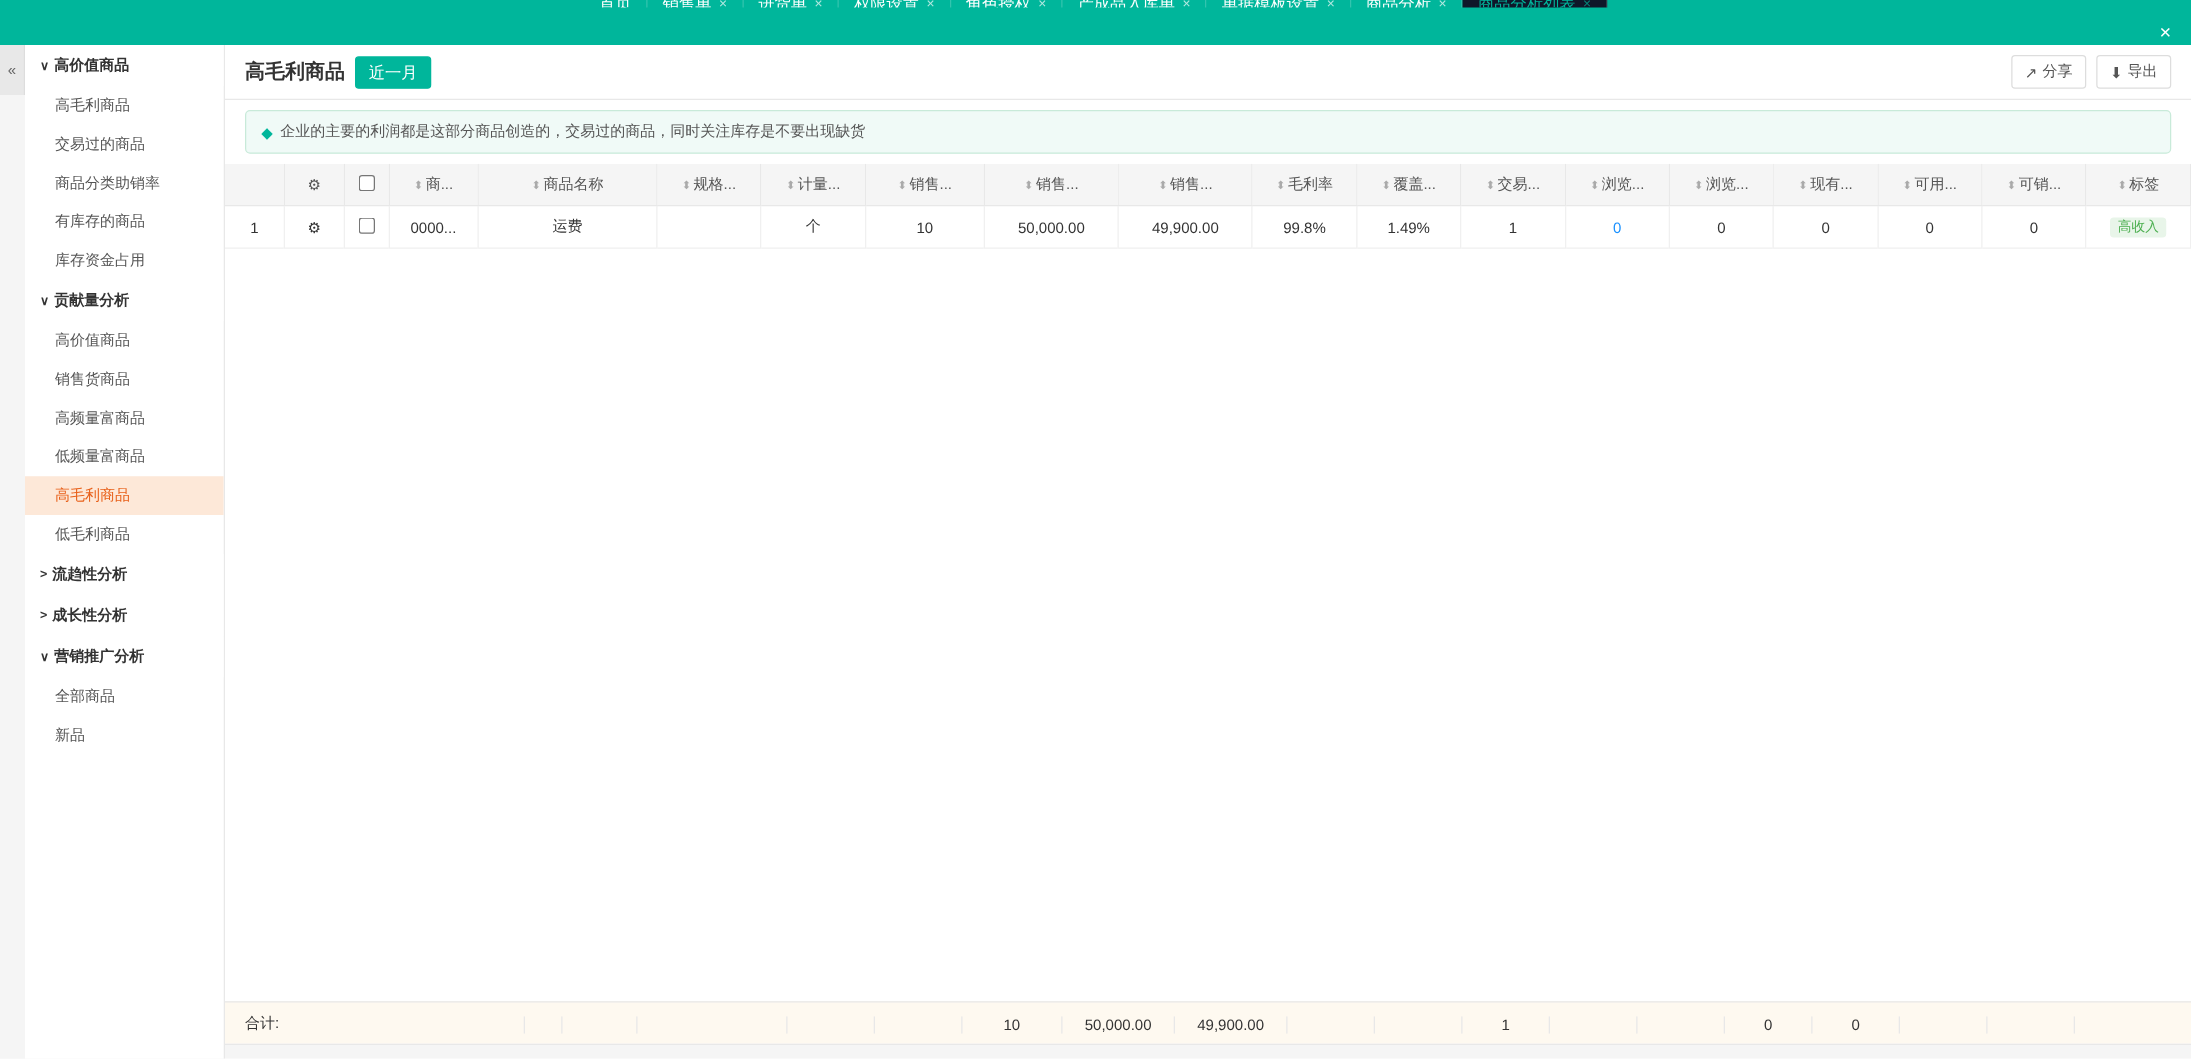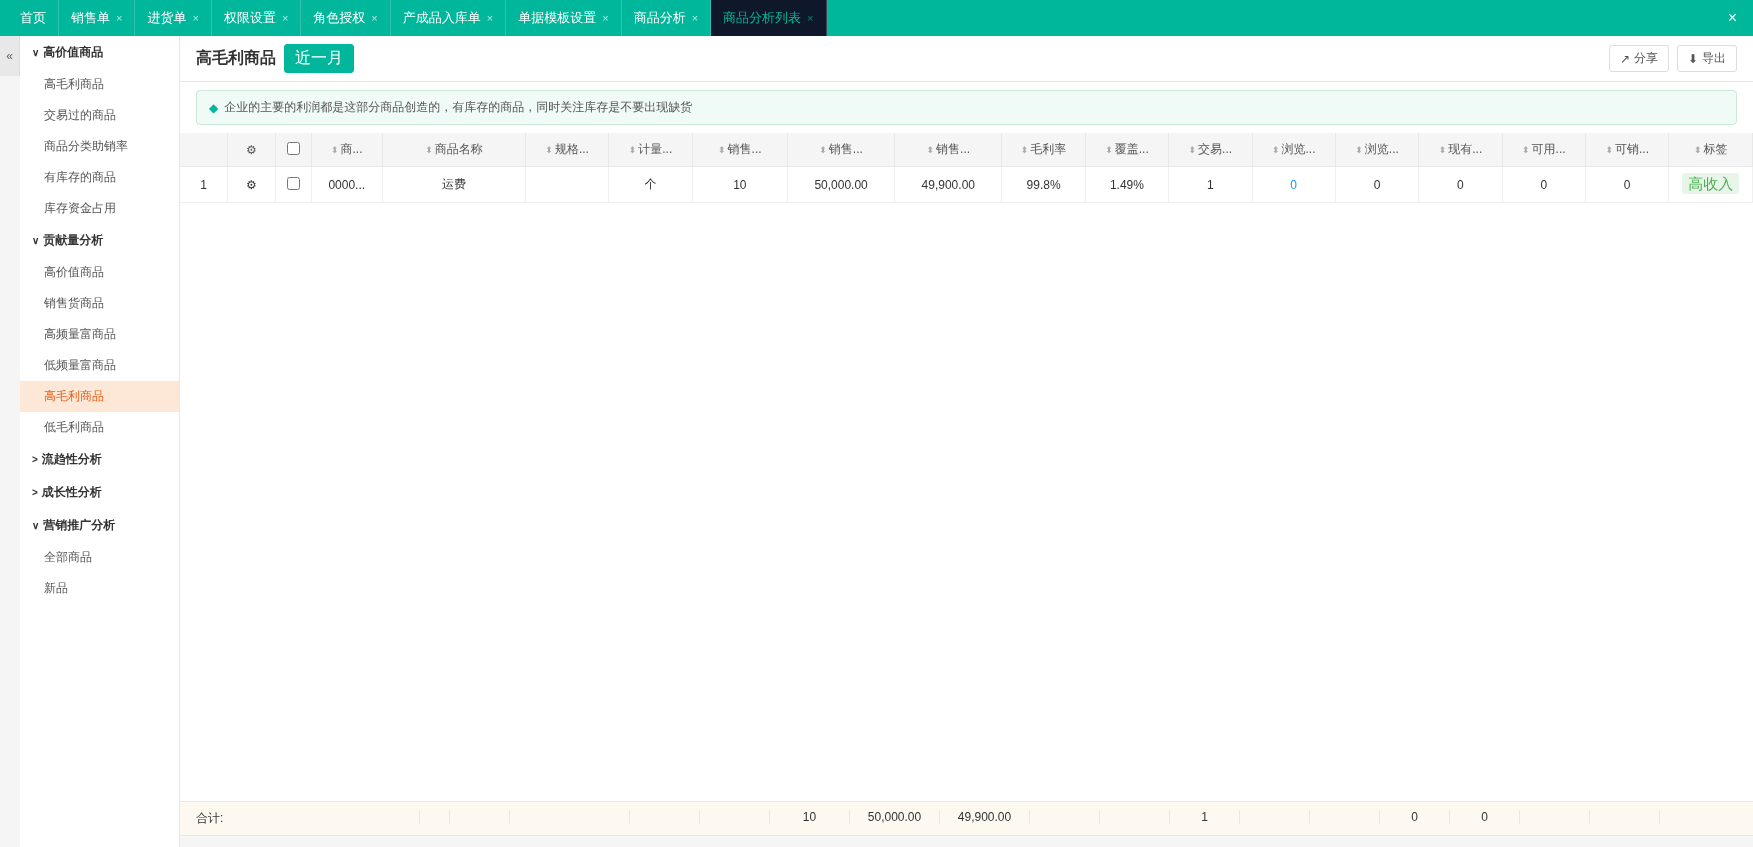--- a/index.html
+++ b/index.html
@@ -1,21 +1,21 @@
 <!DOCTYPE html>
 <html><head>
   <meta charset="utf-8">
   <style>
     * { margin: 0; padding: 0; box-sizing: border-box; }
     body { font-family: 'Microsoft YaHei', Arial, sans-serif; font-size: 12px; background: #f5f5f5; overflow: hidden; width: 1753px; height: 847px; }
 
     
     .top-nav {
       display: flex; align-items: center; background: #00b69b; height: 36px;
-      padding: 0 8px; gap: 12px; flex-shrink: 0;
+      padding: 0 8px; gap: 12px; flex-shrink: 0; flex-direction: column;
     }
     .nav-tab {
       display: flex; align-items: center; padding: 0 12px; height: 36px;
       color: #fff; cursor: pointer; font-size: 13px; white-space: nowrap;
       border-right: 1px solid rgba(255,255,255,0.2);
     }
     .nav-tab.active { background: #0f172a; color: #00b69b; }
     .nav-tab .close-icon { margin-left: 6px; font-size: 11px; opacity: 0.7; }
     .top-nav-close { margin-left: auto; color: #fff; cursor: pointer; padding: 0 8px; font-size: 16px; }
 
@@ -51,21 +51,21 @@
     }
 
     
     .content-header {
       display: flex; align-items: center; padding: 8px 16px; border-bottom: 1px solid #e8e8e8;
       gap: 8px; flex-shrink: 0;
     }
     .content-title { font-size: 16px; font-weight: bold; color: #333; }
     .filter-btn {
       padding: 3px 10px; border: 1px solid #00b69b; border-radius: 3px;
-      color: #00b69b; background: #fff; cursor: pointer; font-size: 16px;
+      color: #00b69b; background: #fff; cursor: pointer; font-size: 13px;
     }
     .filter-btn.active { background: #00b69b; color: #fff; }
     .search-box {
       display: flex; align-items: center; border: 1px solid #ddd; border-radius: 3px;
       padding: 3px 8px; gap: 4px; flex: 1; max-width: 300px;
     }
     .search-box input {
       border: none; outline: none; font-size: 12px; width: 100%; color: #999;
     }
     .header-actions { margin-left: auto; display: flex; gap: 8px; }
@@ -95,27 +95,27 @@
       border-right: 1px solid #e8e8e8; color: #555; font-weight: normal;
       white-space: nowrap; position: sticky; top: 0; z-index: 10; background: #f5f5f5;
     }
     thead th .col-header { display: flex; align-items: center; justify-content: center; gap: 2px; }
     tbody tr { border-bottom: 1px solid #f0f0f0; }
     tbody td {
       padding: 8px 6px; text-align: center; border-right: 1px solid #f0f0f0;
       color: #333; white-space: nowrap;
     }
     .tag-high-income {
-      background: #e8f5e9; color: #4caf50; padding: 2px 6px; border-radius: 3px; font-size: 15px;
+      background: #e8f5e9; color: #4caf50; padding: 2px 6px; border-radius: 3px; font-size: 11px;
     }
     td.text-link { color: #1890ff; cursor: pointer; }
 
     
     .footer-bar {
-      display: flex; align-items: flex-start; border-top: 1px solid #e8e8e8;
+      display: flex; align-items: flex-end; border-top: 1px solid #e8e8e8;
       padding: 8px 0; background: #fef9f0; flex-shrink: 0;
     }
     .footer-bar .footer-label {
       padding: 0 16px; font-size: 12px; color: #333; width: 200px; flex-shrink: 0;
     }
     .footer-cells {
       display: flex; flex: 1; overflow: hidden;
     }
     .footer-cell {
       padding: 0 6px; text-align: center; font-size: 12px; color: #333;
@@ -210,21 +210,21 @@
           </button>
           <button class="action-btn">
             <span>⬇</span>
             <span>导出</span>
           </button>
         </div>
       </div>
 
       <div class="info-banner">
         <span style="color:#00b69b;">◆</span>
-        <span>企业的主要的利润都是这部分商品创造的，有库存的商品，同时关注库存是不要出现缺货</span>
+        <span>企业的主要的利润都是这部分商品创造的，交易过的商品，同时关注库存是不要出现缺货</span>
       </div>
 
       <div class="table-container">
         <table>
           <thead>
             <tr id="table-header-row">
                 <th style="width: 40px;"></th>
                 <th style="width: 40px;">⚙</th>
                 <th style="width: 30px;"><input type="checkbox" style=""></th>
                 <th style="width: 60px;">

